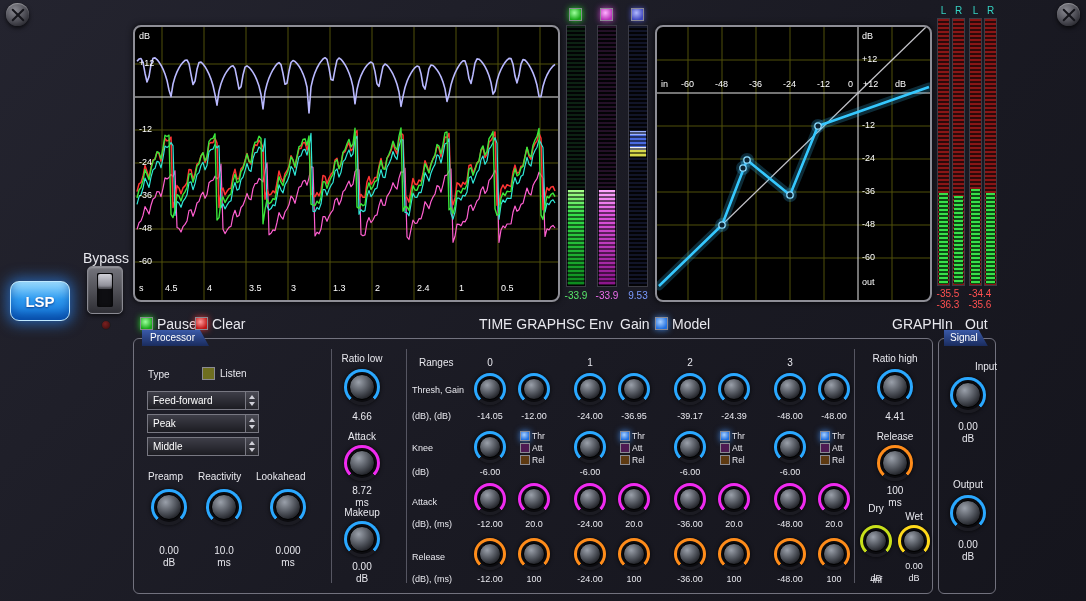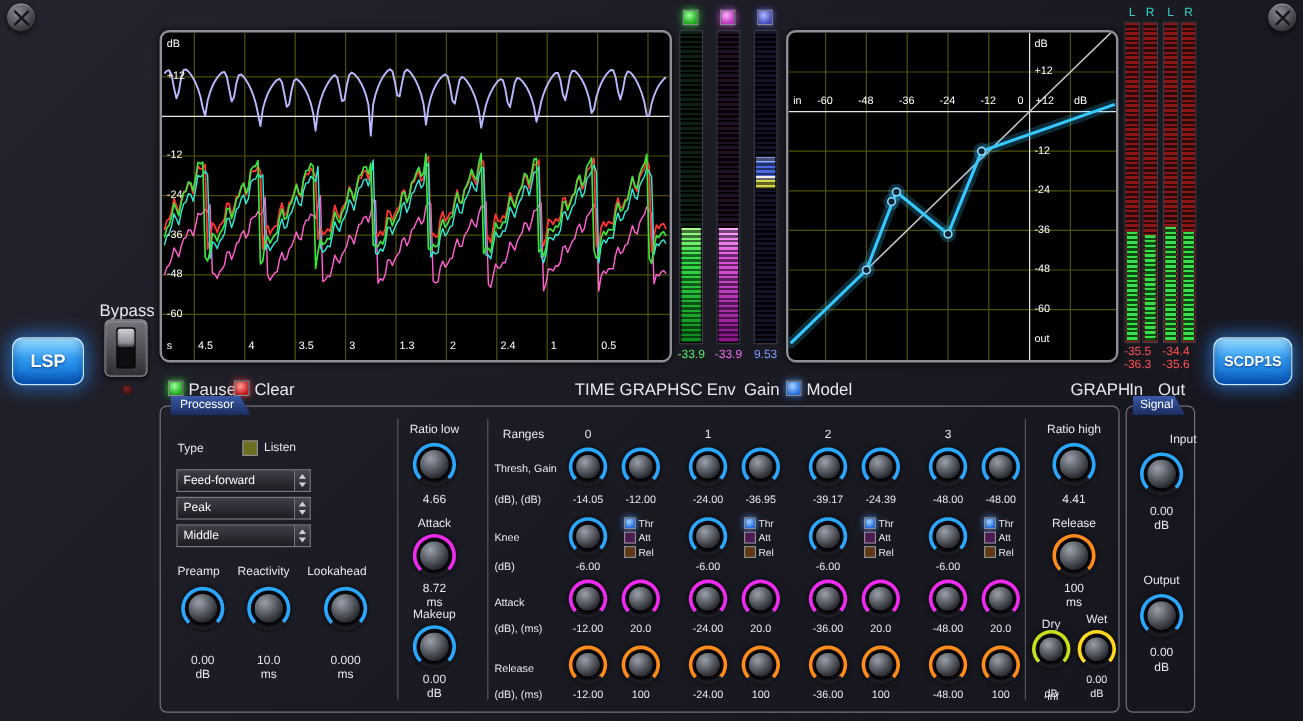--- a/index.html
+++ b/index.html
@@ -217,21 +217,20 @@
     <div class="abs" style="left:0;right:0;top:0;bottom:0;background:repeating-linear-gradient(180deg,#8a1616 0 2px,#2c0a0a 2px 4px)"></div>
     <div class="abs" style="left:1px;right:1px;bottom:1px;height:91px;background:repeating-linear-gradient(180deg,#39e049 0 2px,#0c4a14 2px 4px)"></div>
   </div>
   <div class="mv2" style="left:930px;top:288px">-35.5</div>
   <div class="mv2" style="left:962px;top:288px">-34.4</div>
   <div class="mv2" style="left:930px;top:299px">-36.3</div>
   <div class="mv2" style="left:962px;top:299px">-35.6</div>
   <span class="t t11" style="left:941px;top:318px">In</span>
   <span class="t t11" style="left:965px;top:318px">Out</span>
 
-  <div class="bigbtn" style="left:1011px;top:281px;width:64px;height:38px;font-size:12px">SCDP1S</div>
 
   <div class="led on-g" style="left:140px;top:317px"></div>
   <span class="t t11" style="left:157px;top:318px">Pause</span>
   <div class="led on-r" style="left:195px;top:317px"></div>
   <span class="t t11" style="left:212px;top:318px">Clear</span>
   <span class="t t11" style="left:479px;top:318px">TIME GRAPH</span>
   <span class="t t11" style="left:566px;top:318px">SC</span>
   <span class="t t11" style="left:589px;top:318px">Env</span>
   <span class="t t11" style="left:620px;top:318px">Gain</span>
   <div class="led on-b" style="left:655px;top:317px"></div>
@@ -538,21 +537,21 @@
       </div>
     <span class="t tc" style="left:739px;top:72px;width:44px">4.41</span>
     <span class="t tc" style="left:725px;top:92px;width:72px">Release</span>
     <div class="knob k36 c-org" style="left:743px;top:106px">
         <i class="ring"></i>
         <i class="gap"></i>
         <i class="cap"></i>
       </div>
     <span class="t tc" style="left:739px;top:146px;width:44px">100</span>
     <span class="t tc" style="left:739px;top:158px;width:44px">ms</span>
-    <span class="t tc" style="left:722px;top:176px;width:40px">Dry</span>
+    <span class="t tc" style="left:722px;top:164px;width:40px">Dry</span>
     <span class="t tc" style="left:760px;top:172px;width:40px">Wet</span>
     <div class="knob k32 c-gy" style="left:726px;top:186px">
         <i class="ring"></i>
         <i class="gap"></i>
         <i class="cap"></i>
       </div>
     <div class="knob k32 c-yel" style="left:764px;top:186px">
         <i class="ring"></i>
         <i class="gap"></i>
         <i class="cap"></i>

